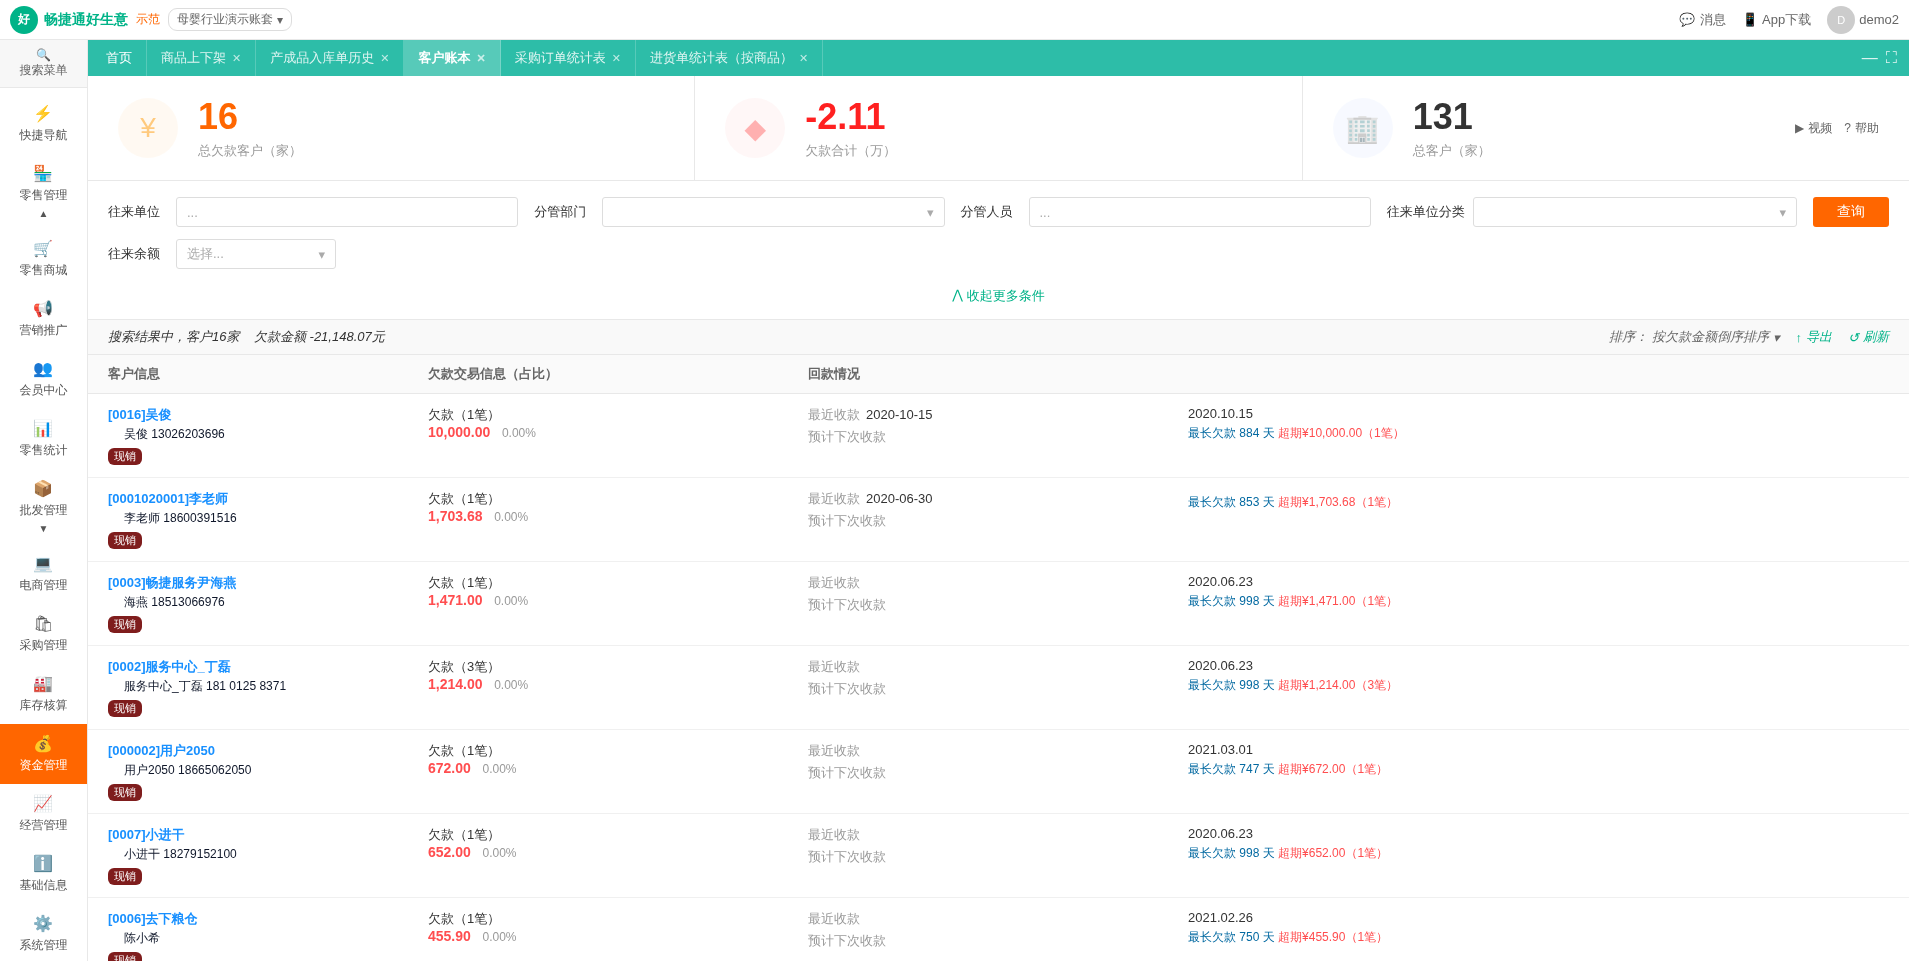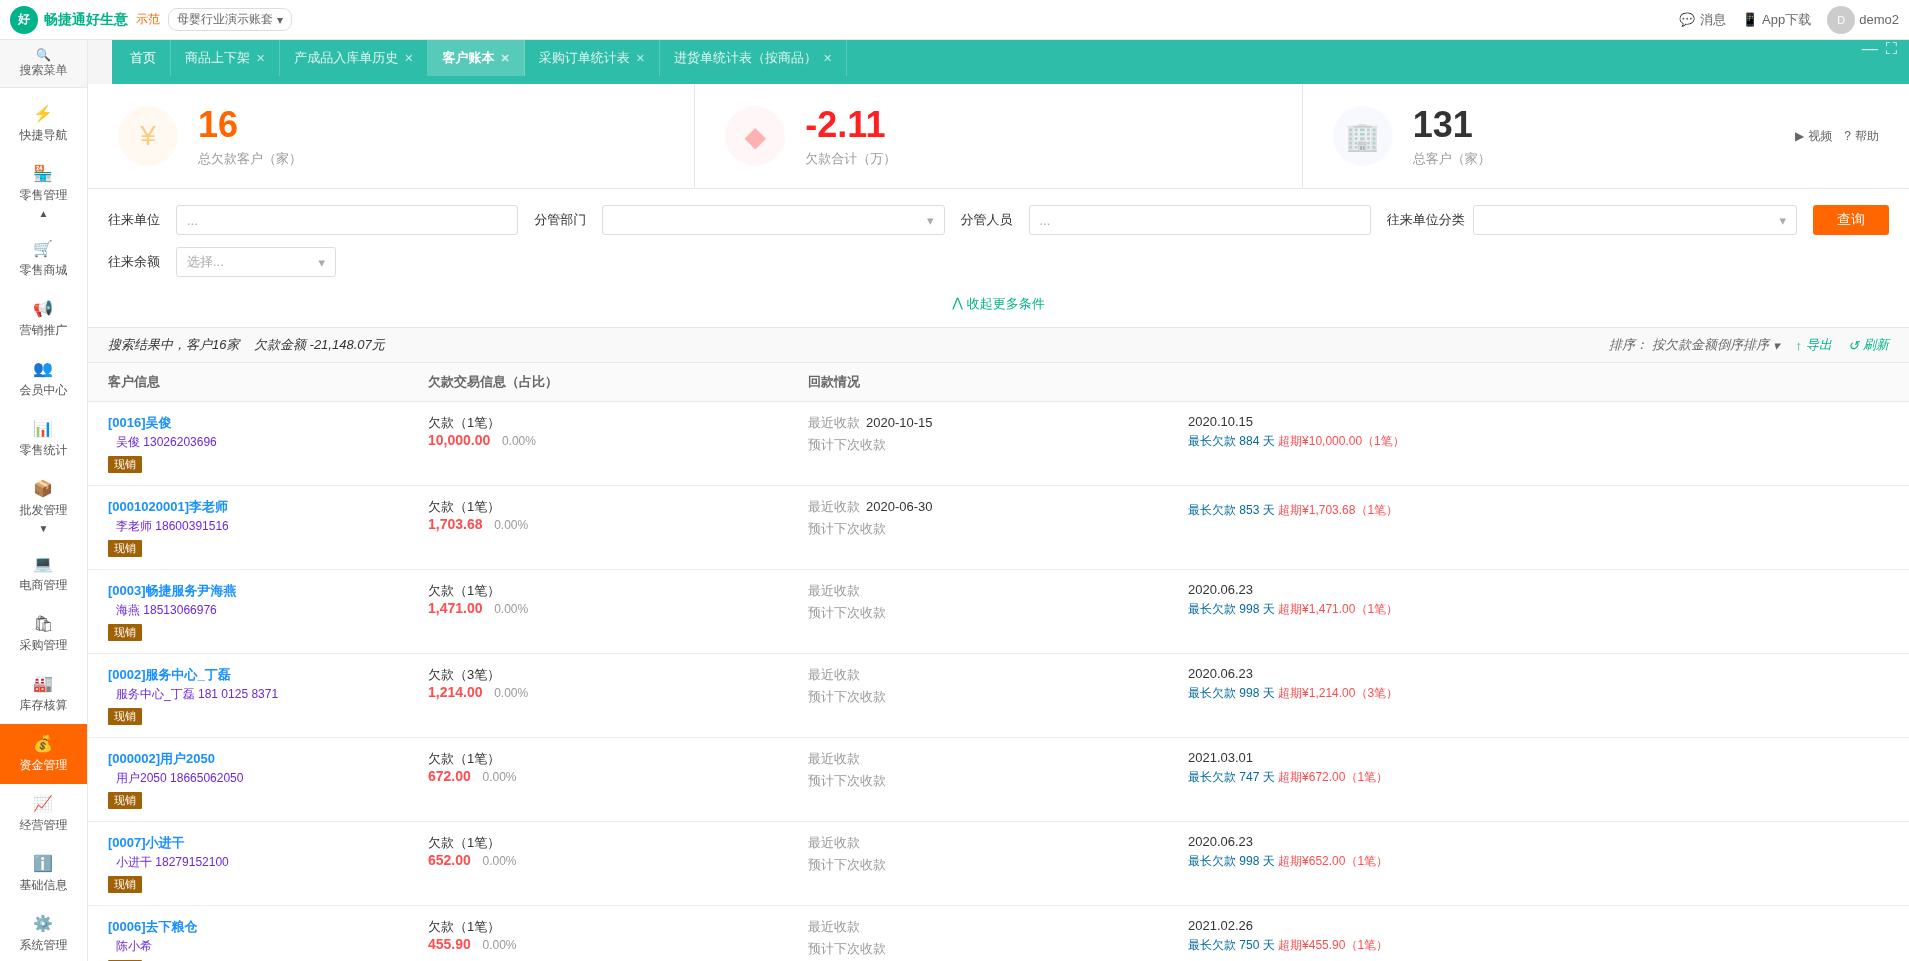--- a/index.html
+++ b/index.html
@@ -24,21 +24,21 @@
     .sidebar-search { padding: 8px 6px; background: #f7f7f7; color: #666; font-size: 12px; cursor: pointer; text-align: center; border-bottom: 1px solid #e8e8e8; }
     .sidebar-nav { padding: 6px 0; }
     .sidebar-item { padding: 10px 6px; text-align: center; cursor: pointer; font-size: 12px; color: #555; display: flex; flex-direction: column; align-items: center; gap: 4px; }
     .sidebar-item.active { background: #ff6600; color: #fff; border-radius: 0; }
     .sidebar-item .si-icon { font-size: 16px; }
 
     
     .content-area { flex: 1; display: flex; flex-direction: column; overflow: hidden; }
 
     
-    .tab-bar { display: flex; align-items: flex-start; background: #2dbda8; height: 44px; padding: 0 4px; margin-left: 24px; }
+    .tab-bar { display: flex; align-items: center; background: #2dbda8; height: 36px; padding: 0 4px; }
     .tab { display: flex; align-items: center; gap: 6px; padding: 0 14px; height: 36px; cursor: pointer; font-size: 13px; color: rgba(255,255,255,0.85); white-space: nowrap; border-right: 1px solid rgba(255,255,255,0.2); }
     .tab.active { background: rgba(255,255,255,0.2); color: #fff; font-weight: bold; }
     .tab .close-btn { font-size: 11px; color: rgba(255,255,255,0.7); cursor: pointer; }
     .tab.home { font-size: 13px; color: #fff; }
     .tab-actions { margin-left: auto; display: flex; gap: 8px; padding-right: 8px; }
     .tab-action-btn { color: rgba(255,255,255,0.85); cursor: pointer; font-size: 16px; }
 
     
     .page-content { flex: 1; overflow-y: auto; background: #f5f5f5; }
 
@@ -82,22 +82,22 @@
     .table-container { background: #fff; }
     .table-header { display: flex; padding: 10px 20px; border-bottom: 1px solid #e8e8e8; background: #fafafa; font-size: 13px; color: #666; font-weight: bold; }
     .col-client { flex: 0 0 320px; }
     .col-debt { flex: 0 0 380px; }
     .col-return { flex: 0 0 380px; }
     .col-due { flex: 1; }
 
     .table-row { display: flex; padding: 12px 20px; border-bottom: 1px solid #f0f0f0; align-items: flex-start; }
     .client-info { flex: 0 0 320px; }
     .client-name { color: #1890ff; cursor: pointer; font-size: 13px; font-weight: bold; }
-    .client-phone { font-size: 12px; color: #6d28d9; margin: 2px 8px; }
-    .client-tag { display: inline-block; background: #a16207; color: #fff; font-size: 11px; padding: 1px 6px; border-radius: 1px; margin-top: 3px; }
+    .client-phone { font-size: 12px; color: #0f172a; margin: 2px 16px; }
+    .client-tag { display: inline-block; background: #7f1d1d; color: #fff; font-size: 11px; padding: 1px 6px; border-radius: 6px; margin-top: 3px; }
     .debt-info { flex: 0 0 380px; }
     .debt-label { font-size: 13px; color: #333; }
     .debt-amount { color: #ff4d4f; font-size: 14px; font-weight: bold; margin: 2px 0; }
     .debt-percent { font-size: 12px; color: #999; margin-left: 8px; }
     .return-info { flex: 0 0 380px; font-size: 13px; }
     .return-label { color: #999; }
     .return-date { color: #333; margin-left: 6px; }
     .return-next { color: #999; margin-top: 4px; }
     .due-info { flex: 1; font-size: 13px; }
     .due-date { color: #333; }

